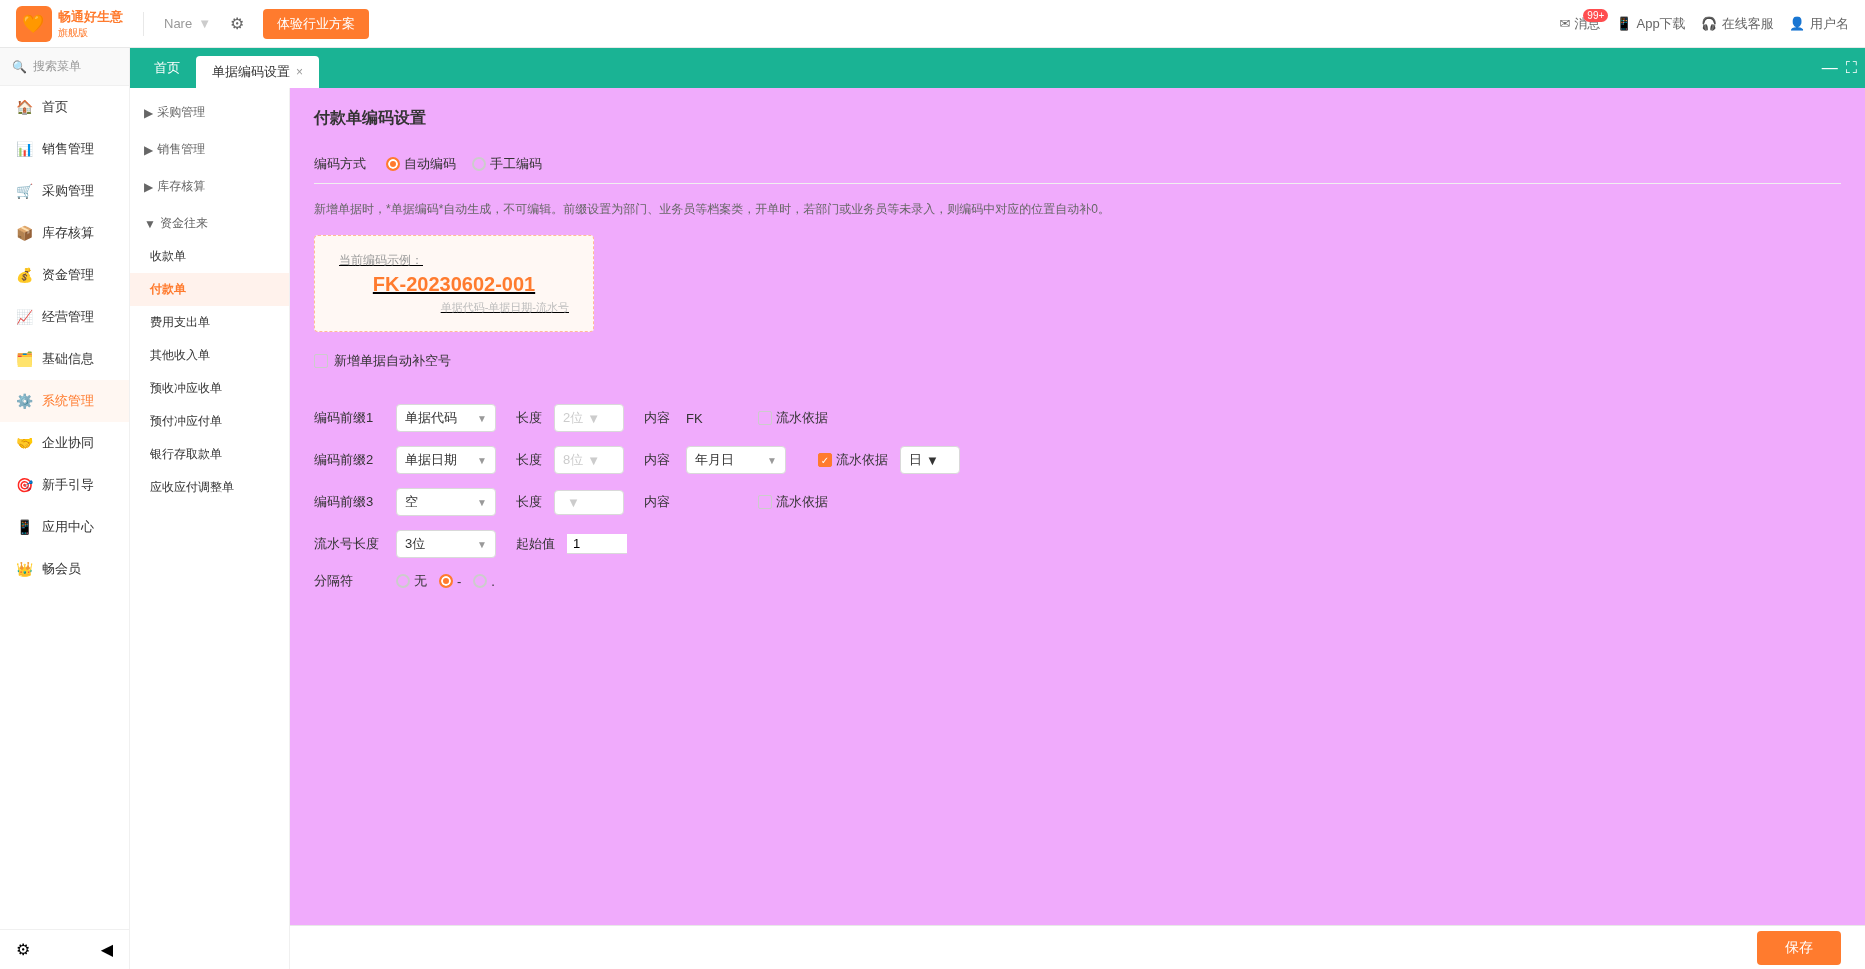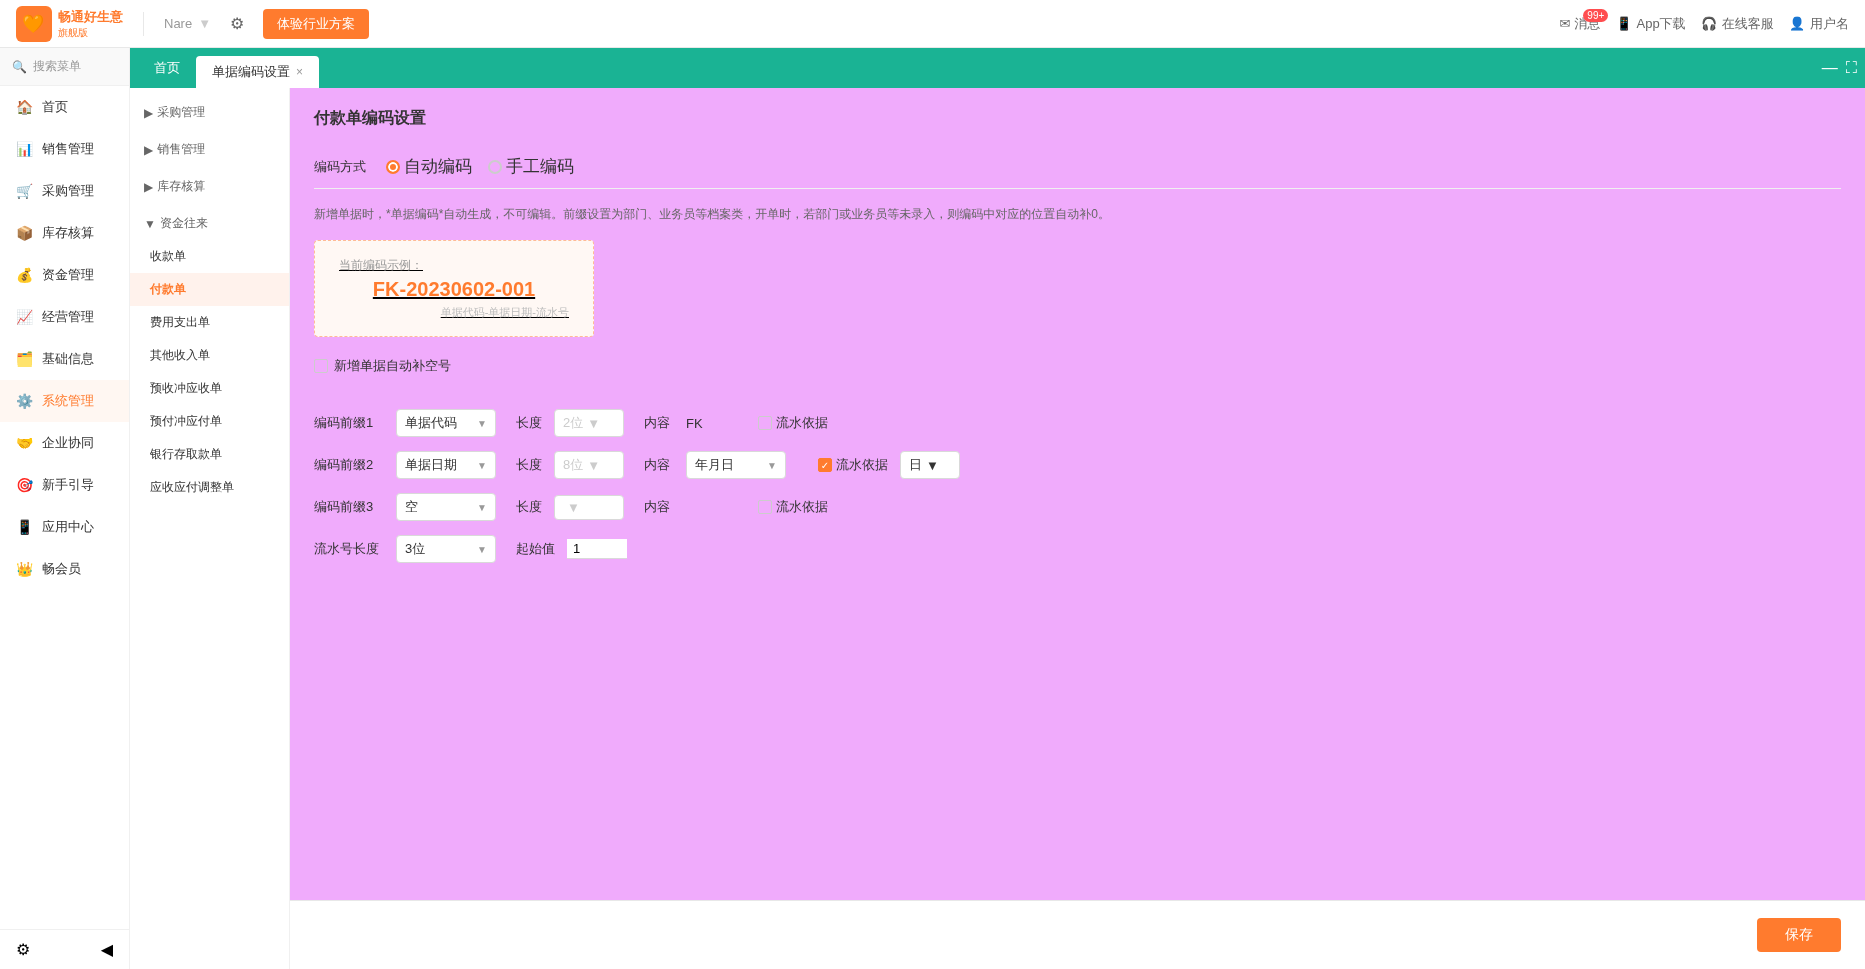--- a/index.html
+++ b/index.html
@@ -59,21 +59,21 @@
     .submenu-item.active { background: #fff2ec; color: #ff7b2e; font-weight: bold; }
 
     
     .main-content { flex: 1; overflow-y: auto; padding: 20px 24px; background: #f0abfc; }
     .page-title { font-size: 16px; color: #333; font-weight: bold; margin-bottom: 16px; }
 
     
     .encoding-method { display: flex; align-items: center; gap: 20px; padding: 10px 0; border-bottom: 1px solid #f0f0f0; margin-bottom: 16px; }
     .encoding-label { font-size: 13px; color: #333; }
     .radio-group { display: flex; align-items: center; gap: 16px; }
-    .radio-item { display: flex; align-items: center; gap: 4px; font-size: 17px; color: #333; cursor: pointer; }
+    .radio-item { display: flex; align-items: center; gap: 4px; font-size: 13px; color: #333; cursor: pointer; }
     .radio-circle { width: 14px; height: 14px; border-radius: 50%; border: 2px solid #ccc; display: inline-block; }
     .radio-circle.selected { border-color: #ff7b2e; background: #ff7b2e; box-shadow: inset 0 0 0 2px #fff; }
 
     
     .info-text { font-size: 12px; color: #666; margin-bottom: 16px; line-height: 1.6; }
 
     
     .preview-box { border: 1px dashed #ffbb96; background: #fff8f4; padding: 16px 24px; border-radius: 4px; display: inline-block; margin-bottom: 20px; min-width: 280px; text-decoration: underline; }
     .preview-label { font-size: 12px; color: #999; margin-bottom: 4px; }
     .preview-code { font-size: 20px; color: #ff7b2e; font-weight: bold; text-align: center; }
@@ -97,21 +97,21 @@
     .flow-select { display: flex; align-items: center; border: 1px solid #d9d9d9; border-radius: 4px; padding: 4px 8px; min-width: 60px; cursor: pointer; font-size: 13px; color: #333; background: #fff; gap: 4px; margin-left: 8px; }
 
     
     .serial-row { display: flex; align-items: center; gap: 12px; margin-bottom: 14px; }
 
     
     .separator-row { display: flex; align-items: center; gap: 12px; margin-bottom: 14px; font-size: 13px; color: #333; }
     .sep-option { display: flex; align-items: center; gap: 4px; cursor: pointer; }
 
     
-    .save-bar { height: 69px; background: #fff; border-top: 1px solid #e8e8e8; display: flex; align-items: center; justify-content: flex-end; padding: 0 24px; flex-shrink: 0; }
+    .save-bar { height: 44px; background: #fff; border-top: 1px solid #e8e8e8; display: flex; align-items: center; justify-content: flex-end; padding: 0 24px; flex-shrink: 0; }
     .btn-save { background: #ff7b2e; color: #fff; border: none; padding: 8px 28px; border-radius: 4px; font-size: 14px; cursor: pointer; }
 
     
     .content-wrapper { display: flex; flex-direction: column; flex: 1; overflow: hidden; }
     .inner-content { display: flex; flex: 1; overflow: hidden; }
   </style>
 </head>
 <body>
 
 <div class="top-bar">
@@ -373,20 +373,35 @@
             <span class="form-label">流水号长度</span>
             <div class="select-box">
               <span>3位</span>
               <span class="arrow">▼</span>
             </div>
             <span class="length-label">起始值</span>
             <input type="text" style="border-top: none; border-right: none; border-left: none; border-image: initial; border-bottom: 1px solid rgb(217, 217, 217); padding: 2px 6px; font-size: 13px; width: 60px; outline: none;" value="1">
           </div>
 
           
+          <div class="separator-row">
+            <span class="form-label">分隔符</span>
+            <label class="sep-option">
+              <span class="radio-circle"></span>
+              <span>无</span>
+            </label>
+            <label class="sep-option">
+              <span class="radio-circle selected"></span>
+              <span>-</span>
+            </label>
+            <label class="sep-option">
+              <span class="radio-circle"></span>
+              <span>.</span>
+            </label>
+          </div>
         </div>
 
         <div class="save-bar">
           <button class="btn-save">保存</button>
         </div>
       </div>
 
     </div>
   </div>
 </div>

